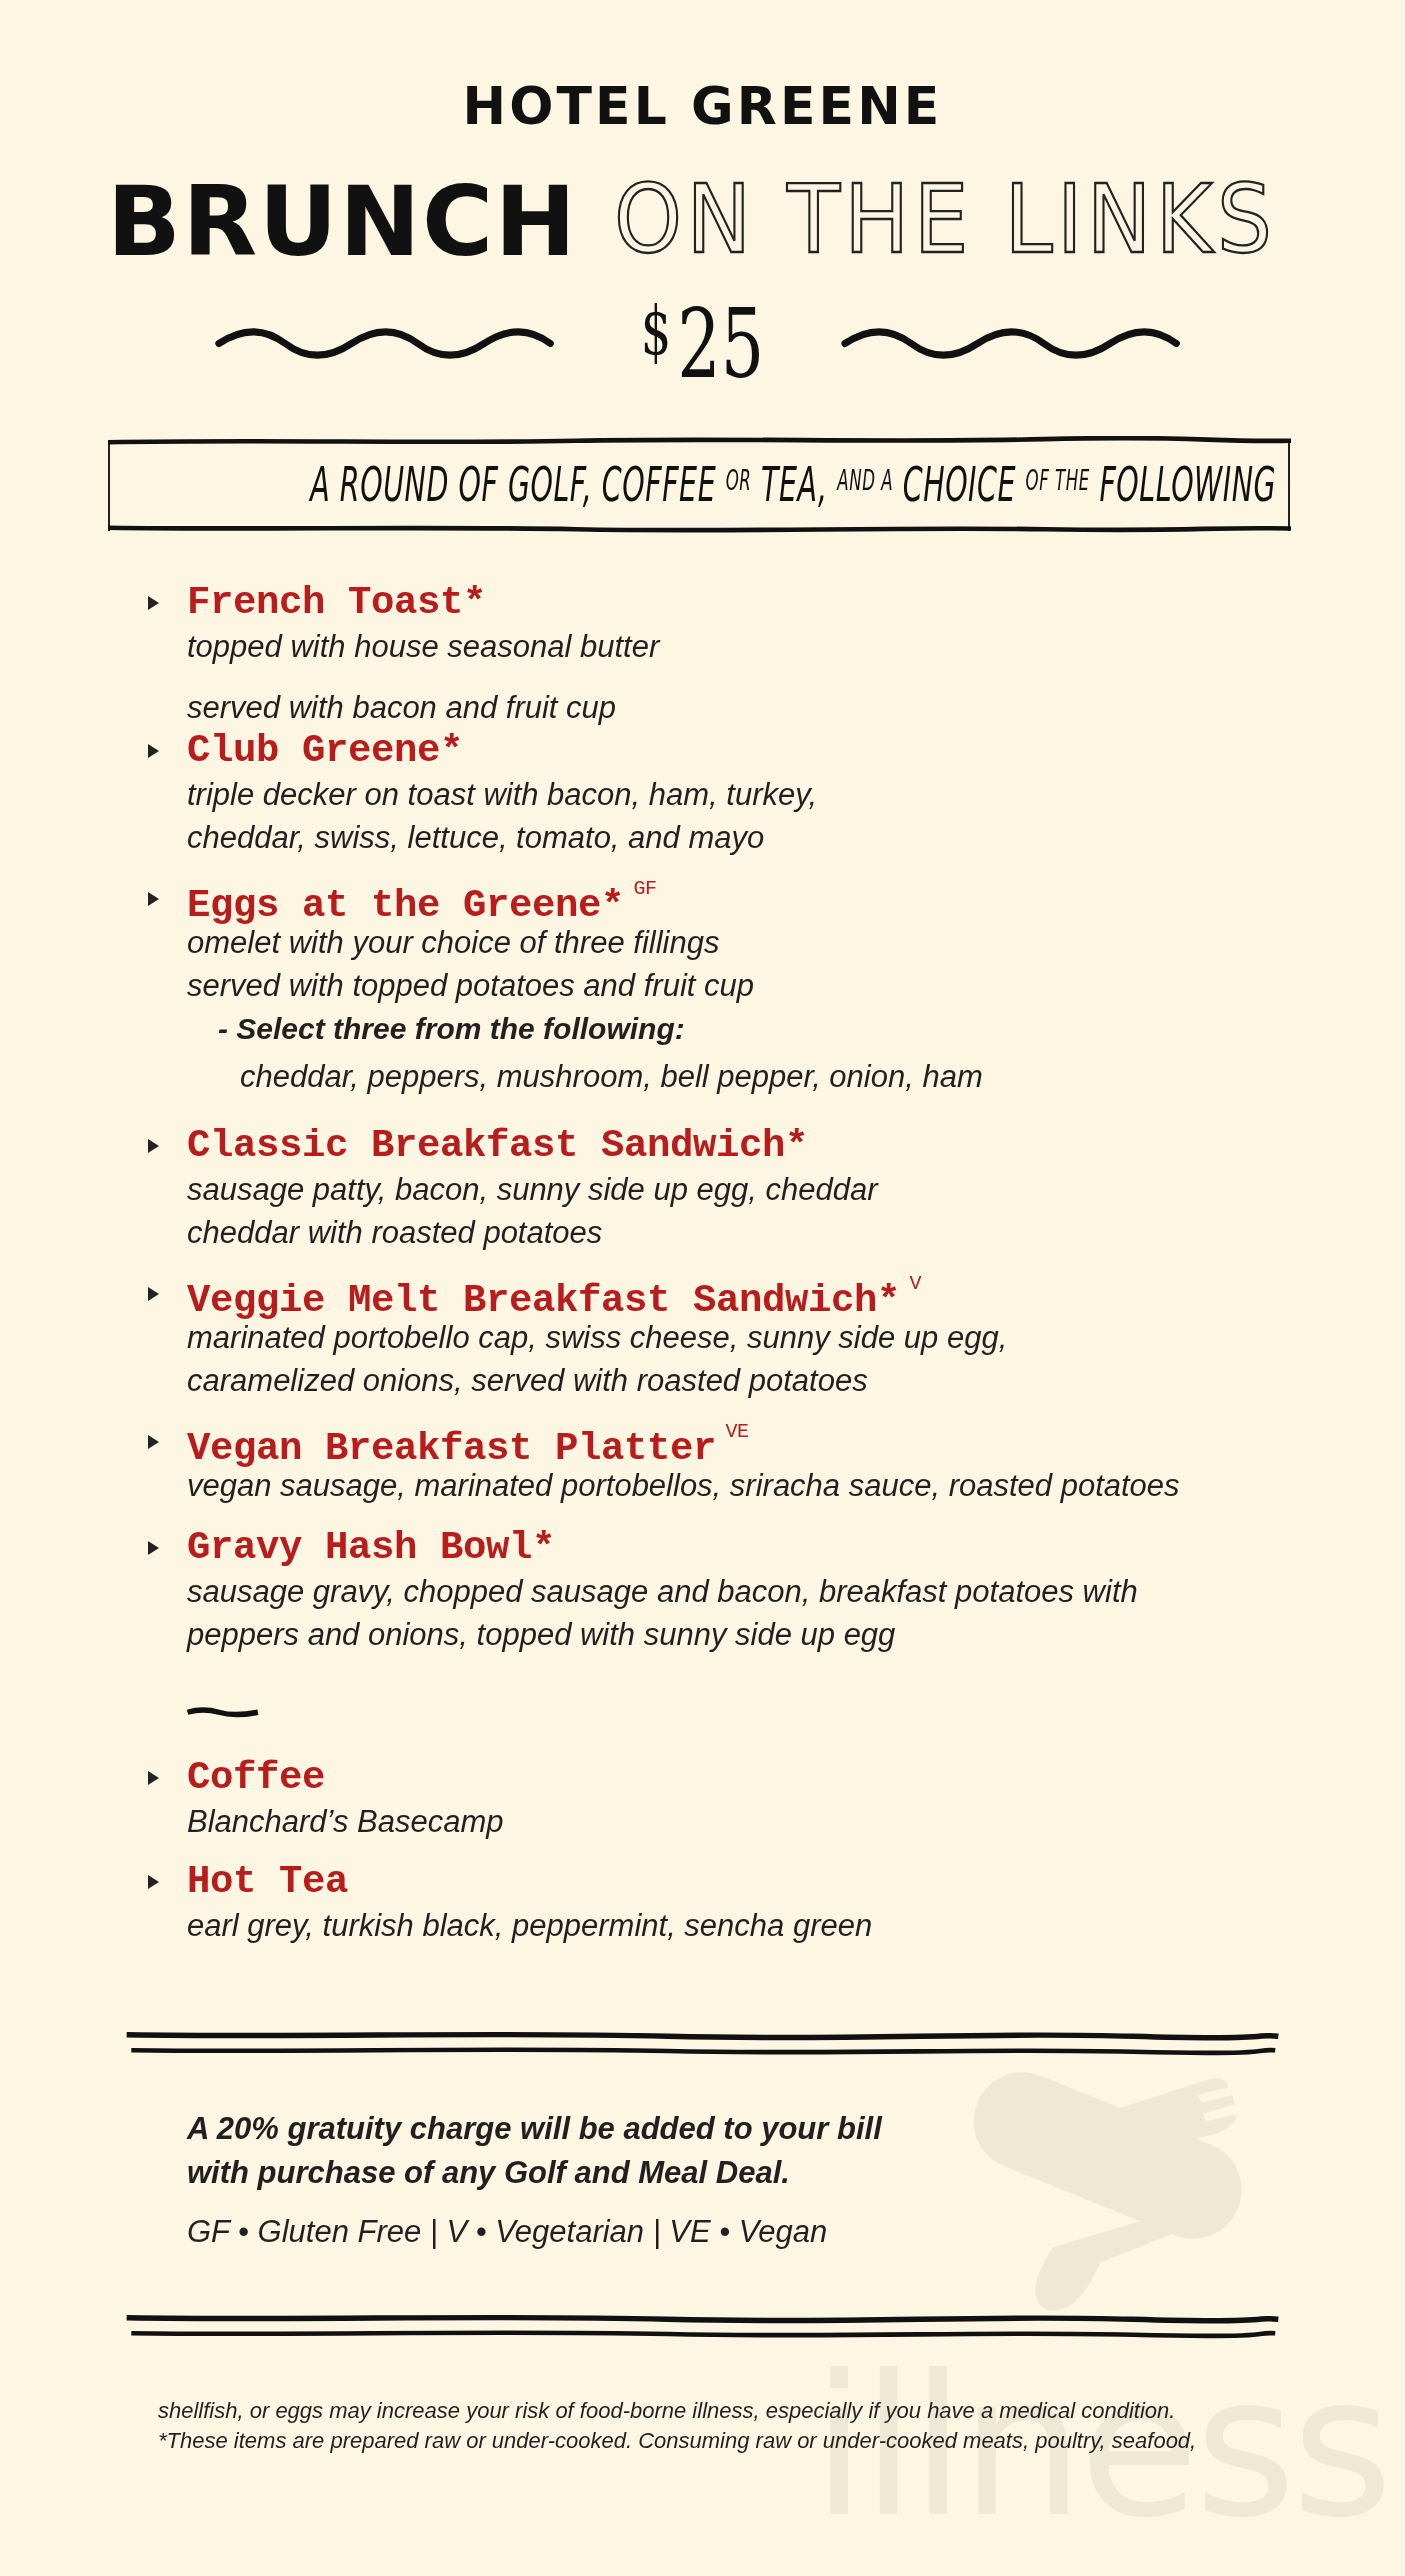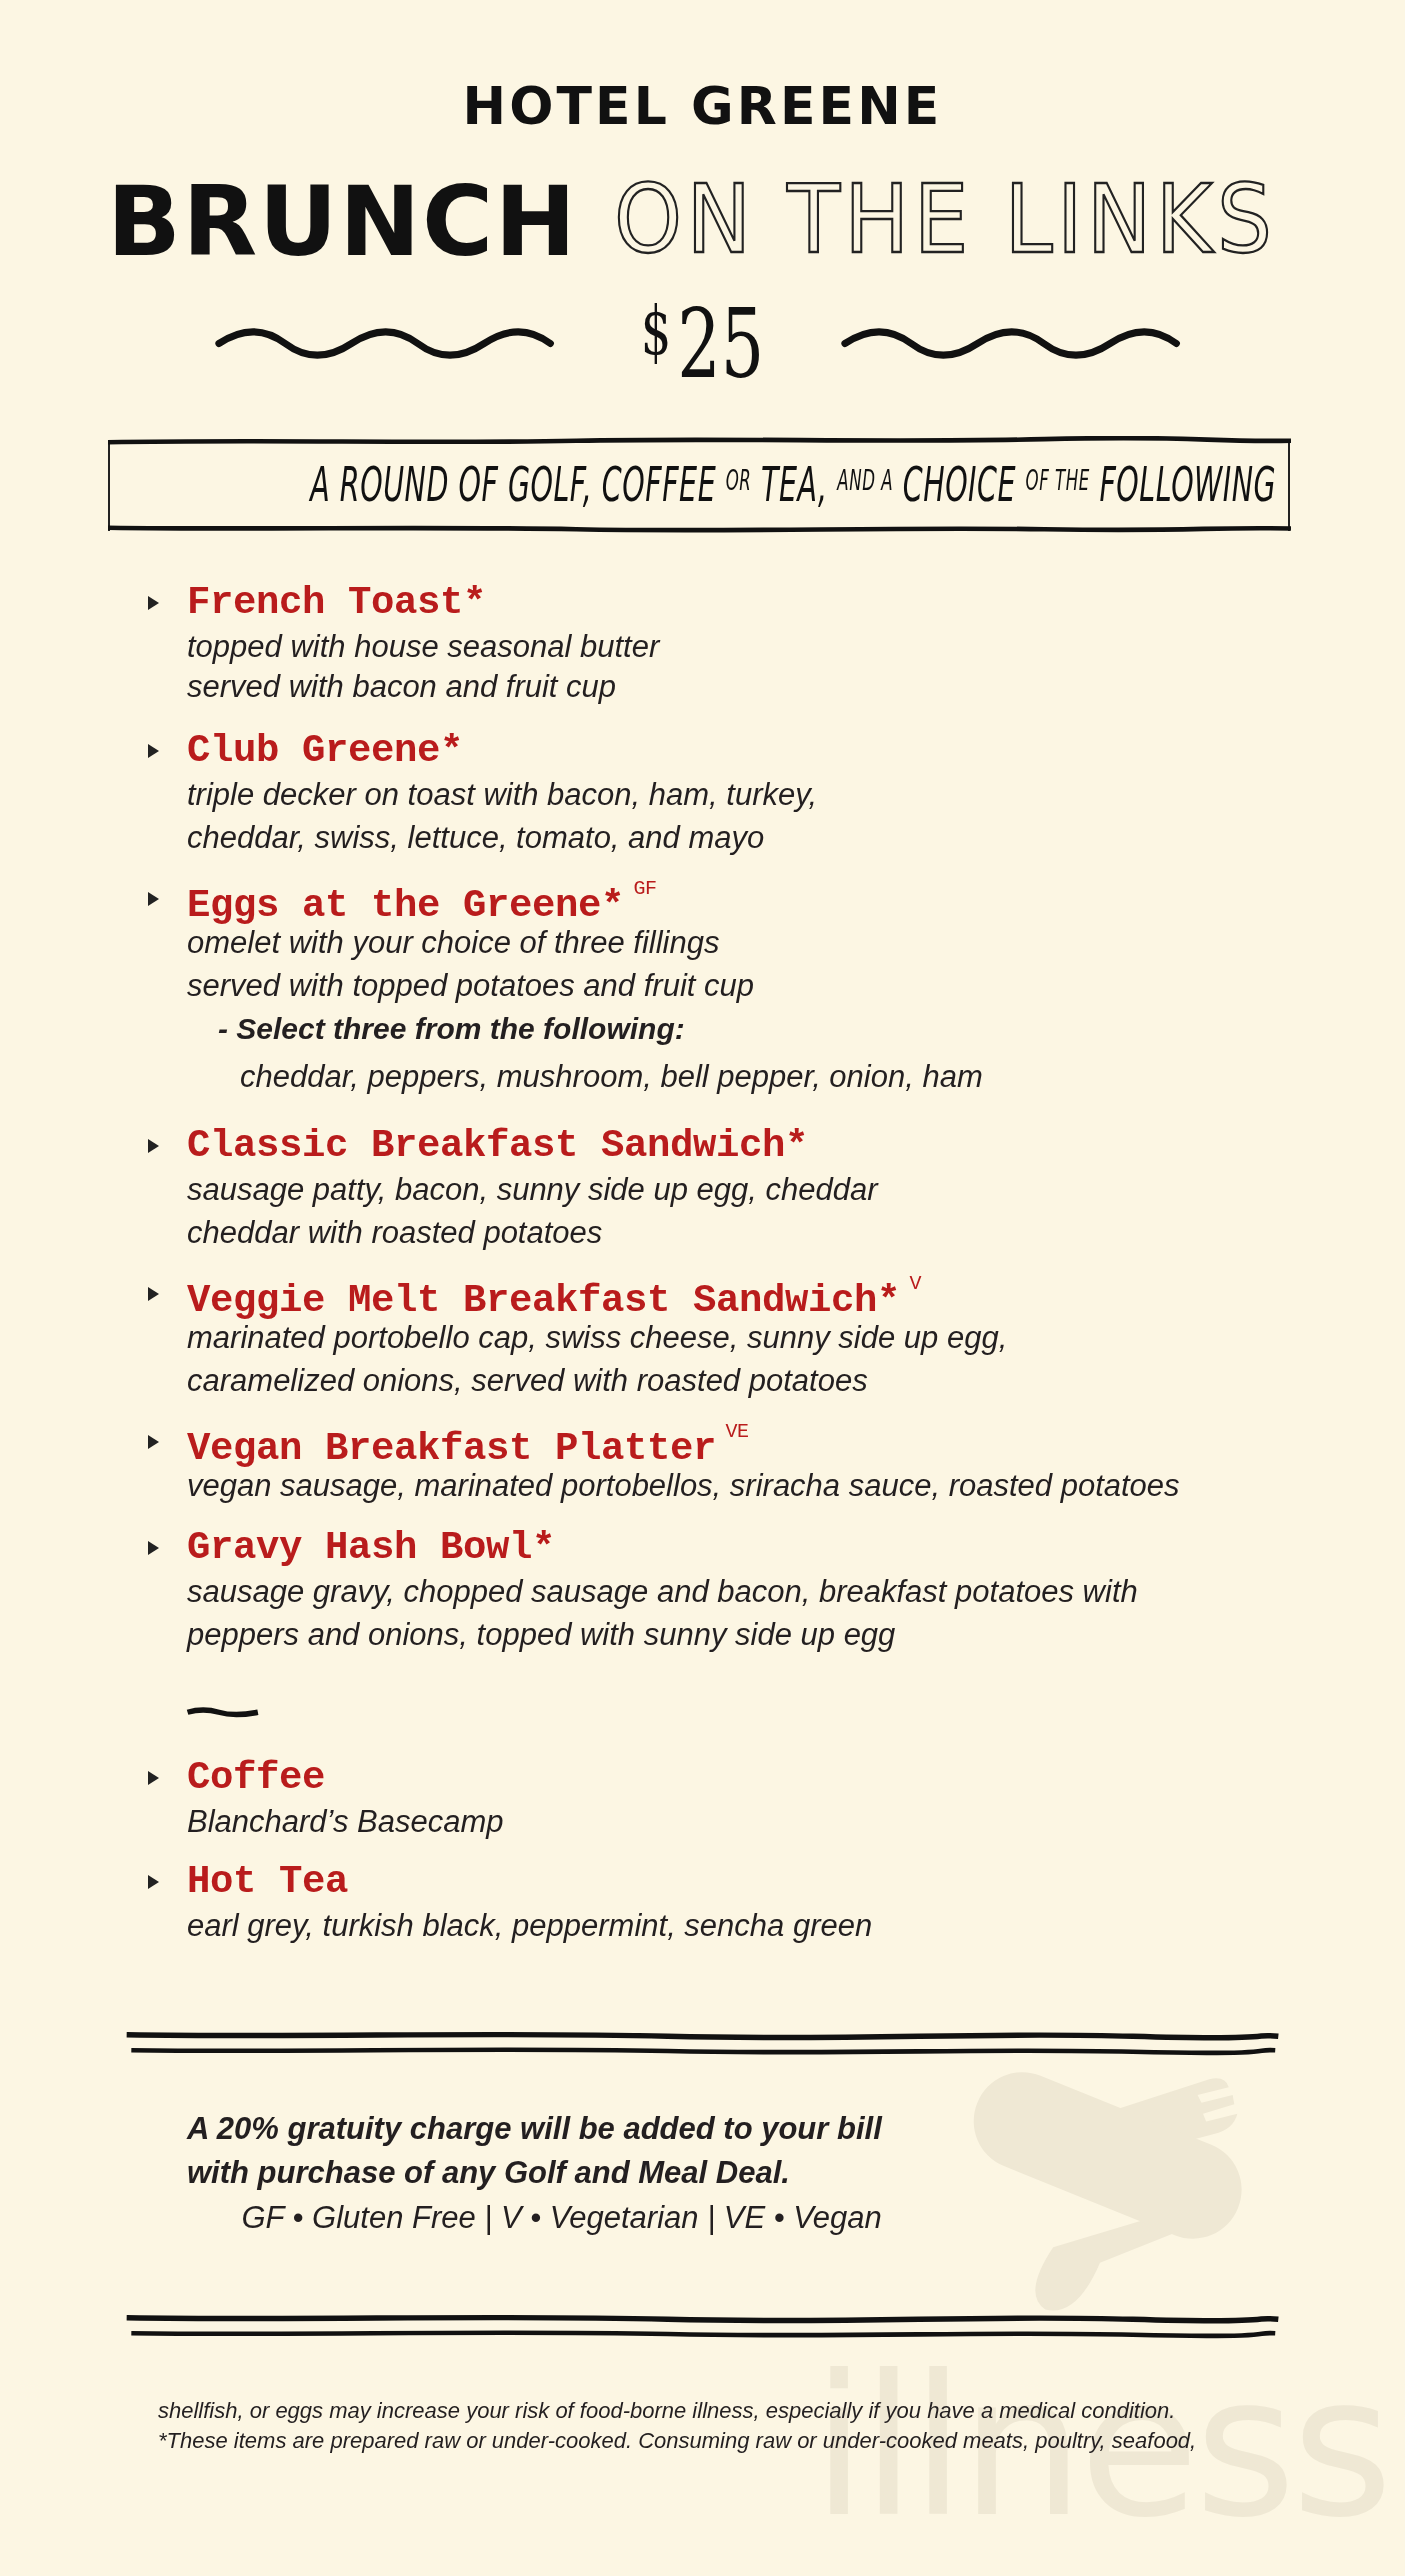--- a/index.html
+++ b/index.html
@@ -70,22 +70,22 @@
     position: absolute; left: 92px; font-family: "Liberation Sans", sans-serif;
     font-style: italic; font-size: 31px; color: #231f20; white-space: nowrap;
   }
   .dash-mark { left: 186px; top: 1706px; }
   .notes { left: 187px; top: 2107px; }
   .note-bold {
     font-family: "Liberation Sans", sans-serif; font-style: italic; font-weight: bold;
     font-size: 31px; line-height: 44px; color: #231f20; white-space: nowrap;
   }
   .legend {
-    margin-top: 5px; font-family: "Liberation Sans", sans-serif; font-style: italic;
-    font-size: 31px; color: #231f20; white-space: nowrap; text-align: right;
+    margin-top: 19px; font-family: "Liberation Sans", sans-serif; font-style: italic;
+    font-size: 31px; color: #231f20; white-space: nowrap;
   }
   .disclaimer {
     left: 158px; top: 2396px; font-family: "Liberation Sans", sans-serif; font-style: italic;
     font-size: 22px; line-height: 30px; color: #231f20; white-space: nowrap;
   }
   .watermark-text {
     left: 812px; top: 2333px; font-family: "DejaVu Sans", sans-serif; font-size: 195px;
     color: #efe8d4; letter-spacing: -4.7px; z-index: 0;
   }
   .watermark-logo { left: 936px; top: 2052px; z-index: 0; }
@@ -132,21 +132,21 @@
   </div>
   <svg class="box-line" style="top:81px" width="1183" height="11" viewBox="0 0 1516 14">
     <path d="M0 6 C200 9 400 4 600 8 S1000 5 1200 8 S1400 5 1516 7" stroke="#111" stroke-width="6" fill="none"></path>
   </svg>
 </div>
 
 <div class="abs item fg" style="top:581px">
   <div class="bullet" style="top:15px"></div>
   <div class="item-title" style="top:0">French Toast*</div>
   <div class="desc" style="top:44px">topped with house seasonal butter</div>
-  <div class="desc" style="top:84px">served with bacon and fruit cup</div>
+  <div class="desc" style="top:105px">served with bacon and fruit cup</div>
 </div>
 
 <div class="abs item fg" style="top:729px">
   <div class="bullet" style="top:15px"></div>
   <div class="item-title" style="top:0">Club Greene*</div>
   <div class="desc" style="top:44px">triple decker on toast with bacon, ham, turkey,</div>
   <div class="desc" style="top:87px">cheddar, swiss, lettuce, tomato, and mayo</div>
 </div>
 
 <div class="abs item fg" style="top:877px">

